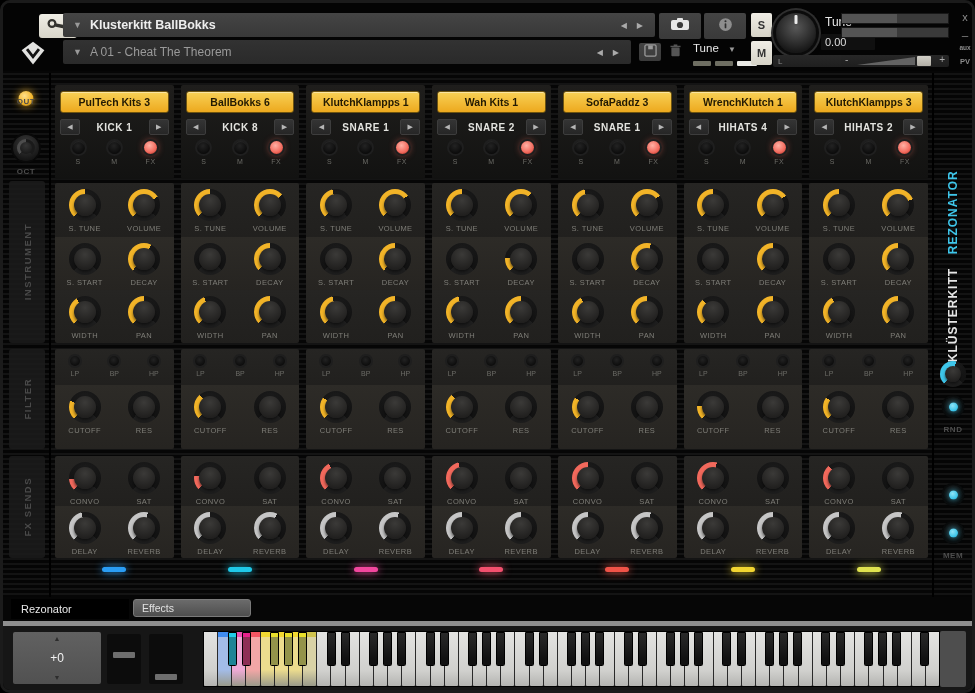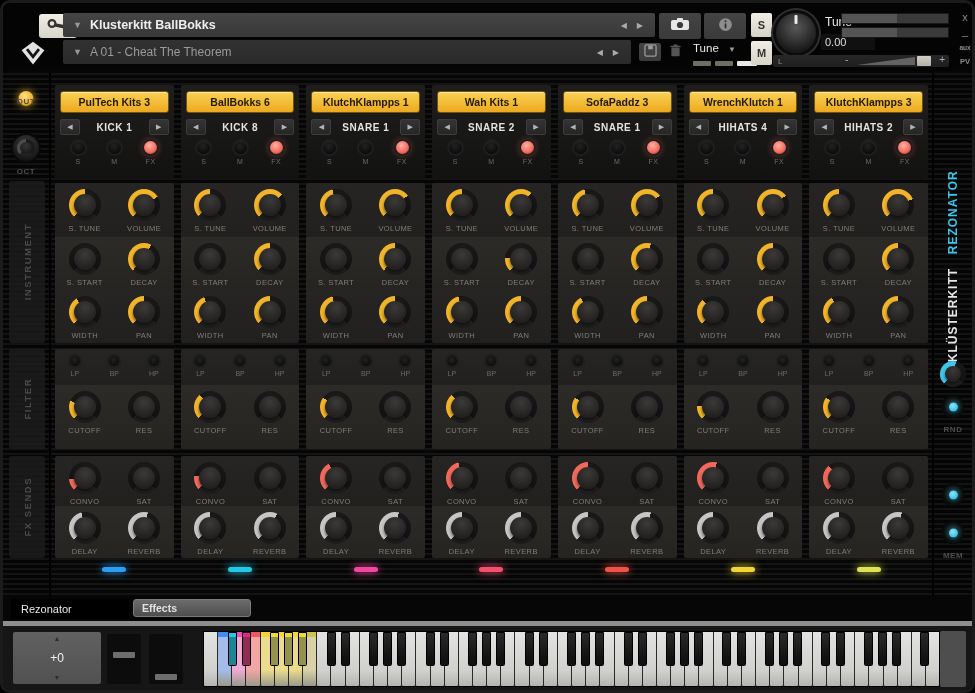--- a/index.html
+++ b/index.html
@@ -104,21 +104,21 @@
   .fled{width:10px;height:10px;border-radius:50%;background:radial-gradient(circle at 45% 38%,#222,#0b0b0b 75%);box-shadow:0 0 0 2px #1e1e1e;}
   .fledcell{flex:1;display:flex;flex-direction:column;align-items:center;}
   .fledlab{margin-top:4px;font-size:7px;color:#6b6b66;}
   .ledbar-wrap{margin-top:7px;height:8px;display:flex;align-items:center;justify-content:center;}
   .stripled{width:24px;height:5px;border-radius:2.5px;}
   
   .tabbar{position:absolute;left:0;top:594px;width:100%;height:24px;background:#060606;}
   .tab-active{position:absolute;left:8px;top:2px;width:118px;height:20px;background:#000;color:#e8e8e8;
               font-size:11px;display:flex;align-items:center;padding-left:10px;}
   .tab-fx{position:absolute;left:130px;top:2px;width:118px;height:18px;background:linear-gradient(#6b6b6b,#4e4e4e);
-          border:1px solid #7a7a7a;border-radius:3px;color:#e0e0e0;font-size:10.5px;display:flex;align-items:center;padding-left:8px;font-weight:bold;}
+          border:1px solid #7a7a7a;border-radius:3px;color:#e0e0e0;font-size:10.5px;display:flex;align-items:center;padding-left:8px;}
   .divider{position:absolute;left:0;top:618px;width:100%;height:5px;background:#8e8e8e;}
   
   .kbarea{position:absolute;left:0;top:623px;width:100%;height:64px;background:#161616;}
   .transpose{position:absolute;left:10px;top:6px;width:88px;height:52px;background:linear-gradient(#616161,#515151);
              border-radius:2px;display:flex;flex-direction:column;align-items:center;justify-content:space-between;padding:3px 0;}
   .tr-arrow{font-size:7px;color:#2d2d2d;line-height:1;}
   .tr-val{font-size:12px;color:#f2f2f2;}
   .wheel{position:absolute;top:8px;width:34px;height:50px;background:#0c0c0c;border-radius:2px;}
   .wheel .wh{position:absolute;left:6px;width:22px;height:6px;background:#6e6e6e;border-radius:1px;}
   .kb{position:absolute;left:200px;top:5px;width:737px;height:56px;background:#2a2a2a;border:1px solid #000;}

